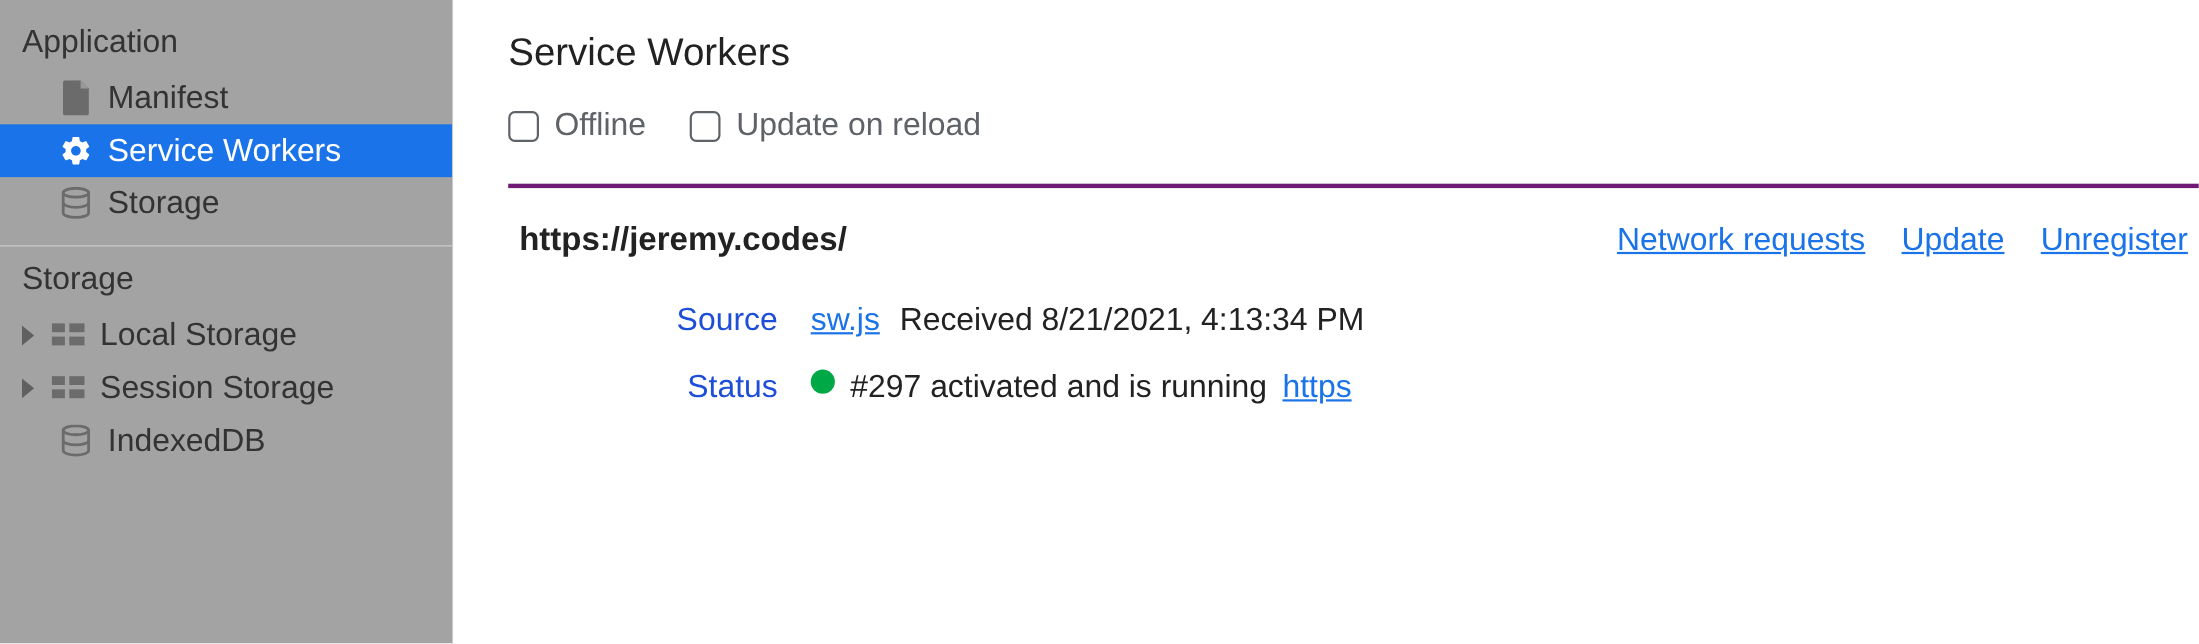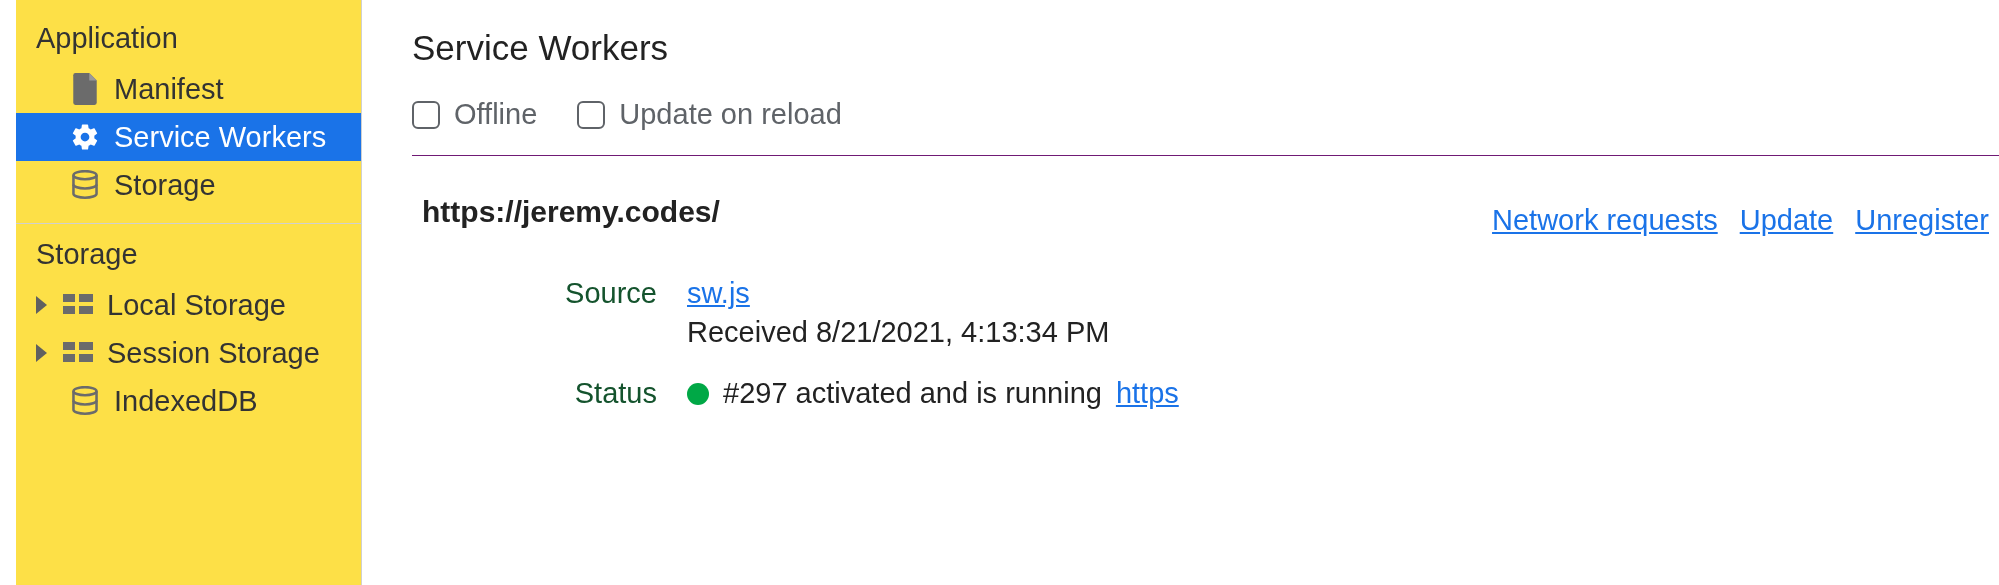--- a/index.html
+++ b/index.html
@@ -9,26 +9,25 @@
     }
     body {
       font-family: -apple-system, BlinkMacSystemFont, "Segoe UI", Helvetica, Arial, sans-serif;
       display: flex;
       width: 1999px;
       height: 585px;
       overflow: hidden;
       background: #ffffff;
     }
     .sidebar {
-      width: 346px;
-      background: #fde047;
+      width: 412px;
+      background: #a3a3a3;
       border-right: 1px solid #d0d0d0;
       overflow: hidden;
       padding-top: 8px;
-      margin-left: 16px;
     }
     .section-header {
       font-size: 29px;
       color: #333;
       padding: 14px 20px 10px 20px;
       font-weight: 400;
     }
     .tree-item {
       display: flex;
       align-items: center;
@@ -79,22 +78,22 @@
     .page-title {
       font-size: 35px;
       font-weight: 400;
       color: #222;
       margin-bottom: 30px;
     }
     .checkbox-row {
       display: flex;
       gap: 40px;
       align-items: center;
-      padding-bottom: 24px;
-      border-bottom: 1px solid #701a75;
+      padding-bottom: 36px;
+      border-bottom: 4px solid #701a75;
       margin-right: 0;
     }
     .checkbox-item {
       display: flex;
       align-items: center;
       gap: 14px;
       font-size: 29px;
       color: #5f6368;
     }
     .checkbox {
@@ -111,54 +110,53 @@
       justify-content: space-between;
       padding: 30px 10px 0 10px;
     }
     .origin {
       font-size: 30px;
       font-weight: 600;
       color: #222;
     }
     .actions {
       display: flex;
-      gap: 22px;
-      margin-top: 18px;
+      gap: 33px;
     }
     .link {
       font-size: 29px;
       color: #1a73e8;
       text-decoration: underline;
       cursor: pointer;
     }
     .detail-grid {
       margin-top: 40px;
     }
     .detail-row {
       display: flex;
       align-items: flex-start;
       margin-bottom: 28px;
     }
     .detail-label {
       width: 275px;
       font-size: 29px;
-      color: #14532d;
+      color: #1d4ed8;
       text-align: right;
       padding-right: 30px;
     }
     .detail-value {
       font-size: 29px;
       color: #222;
       display: flex;
-      flex-direction: column;
-      gap: 6px;
+      flex-direction: row;
+      gap: 18px;
     }
     .status-line {
       display: flex;
-      align-items: center;
+      align-items: flex-start;
       gap: 14px;
     }
     .status-dot {
       width: 22px;
       height: 22px;
       border-radius: 50%;
       background: #00a846;
     }
   </style>
 </head>

